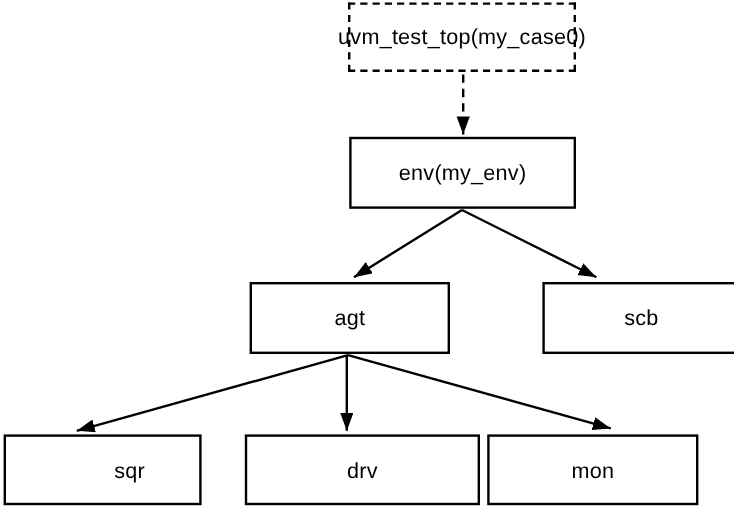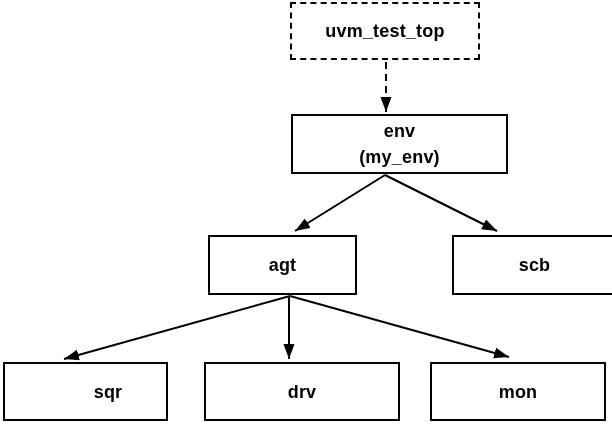--- a/index.html
+++ b/index.html
@@ -24,44 +24,43 @@
     z-index: 0;
     pointer-events: none;
   }
   .node {
     position: absolute;
     box-sizing: border-box;
     border: 2px solid #000000;
     background: #ffffff;
     color: #000000;
     display: flex;
-    flex-direction: column;
     align-items: center;
     justify-content: center;
     text-align: center;
     font-size: 18px;
-    font-weight: 700;
+    font-weight: 400;
     line-height: 26px;
     z-index: 1;
     letter-spacing: 0.2px;
   }
   .node.dashed {
     border-style: dashed;
   }
   .node .name, .node .inst {
     white-space: nowrap;
   }
   
   .n-uvm { left: 290px; top: 2px;   width: 190px; height: 58px; }
-  .n-env { left: 291px; top: 114px; width: 217px; height: 60px; }
-  .n-agt { left: 208px; top: 235px; width: 149px; height: 60px; }
+  .n-env { left: 291px; top: 114px; width: 189px; height: 60px; }
+  .n-agt { left: 208px; top: 235px; width: 167px; height: 60px; }
   .n-scb { left: 435px; top: 235px; width: 165px; height: 60px; margin-left: 17px; }
   .n-sqr { left: 3px;   top: 362px; width: 165px; height: 59px; padding-left: 45px; }
   .n-drv { left: 204px; top: 362px; width: 196px; height: 59px; }
-  .n-mon { left: 406px; top: 362px; width: 176px; height: 59px; margin-left: 24px; }
+  .n-mon { left: 406px; top: 362px; width: 176px; height: 59px; }
 </style>
 </head>
 <body>
 
 <div class="canvas">
 
   <svg class="edges-layer" width="612" height="424" viewBox="0 0 612 424" xmlns="http://www.w3.org/2000/svg">
     <defs>
       <marker id="ah" markerUnits="userSpaceOnUse" markerWidth="16" markerHeight="12" refX="15" refY="5.5" orient="auto">
         <path d="M0,0 L15,5.5 L0,11 Z" fill="#000000"></path>
@@ -70,20 +69,21 @@
     <line x1="386" y1="62" x2="386" y2="112" stroke="#000000" stroke-width="2" stroke-dasharray="7 5" marker-end="url(#ah)"></line>
     <line x1="385" y1="175" x2="295" y2="231" stroke="#000000" stroke-width="2" marker-end="url(#ah)"></line>
     <line x1="385" y1="175" x2="497" y2="231" stroke="#000000" stroke-width="2" marker-end="url(#ah)"></line>
     <line x1="290" y1="296" x2="64" y2="359" stroke="#000000" stroke-width="2" marker-end="url(#ah)"></line>
     <line x1="289" y1="296" x2="289" y2="359" stroke="#000000" stroke-width="2" marker-end="url(#ah)"></line>
     <line x1="290" y1="296" x2="509" y2="357" stroke="#000000" stroke-width="2" marker-end="url(#ah)"></line>
   </svg>
 
   <div class="node dashed n-uvm">
     <div class="name">uvm_test_top</div>
+    <div class="inst">(my_case0)</div>
   </div>
 
   <div class="node n-env">
     <div class="name">env</div>
     <div class="inst">(my_env)</div>
   </div>
 
   <div class="node n-agt">
     <div class="name">agt</div>
   </div>

